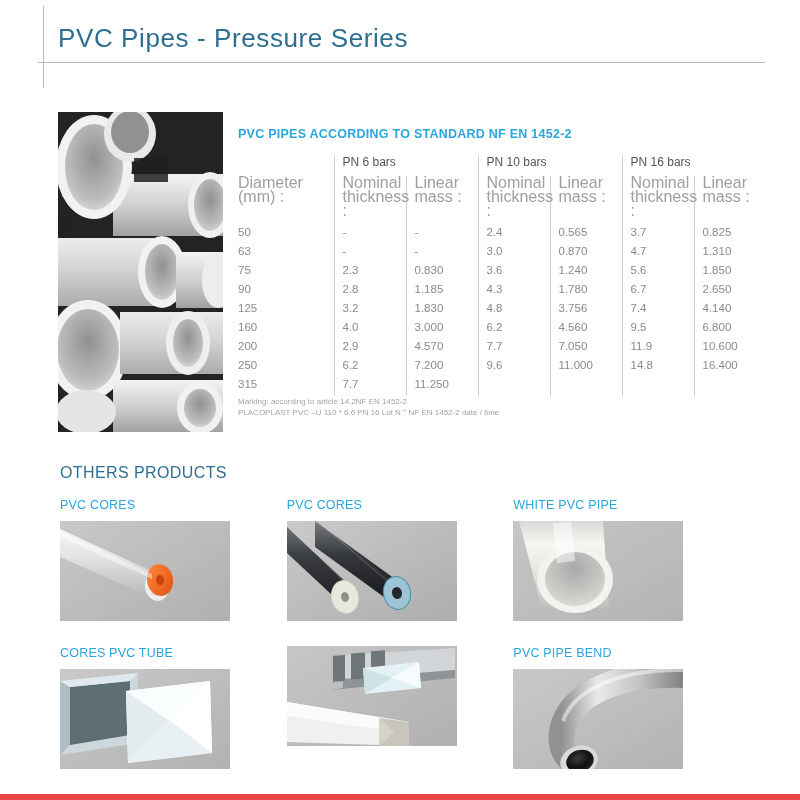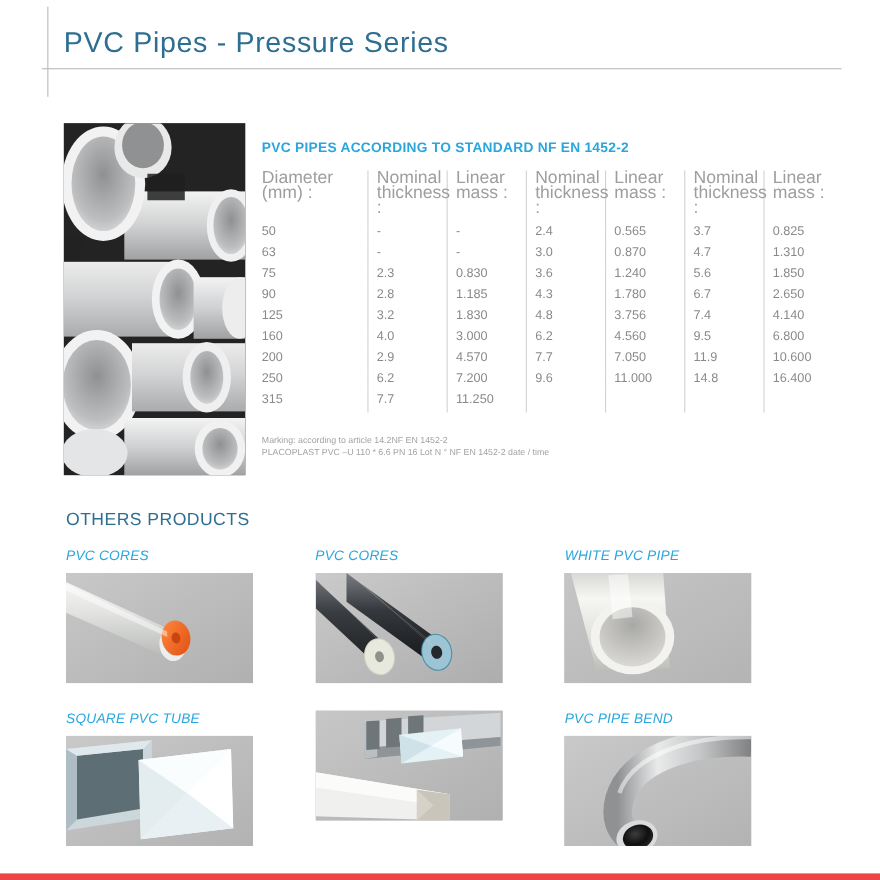--- a/index.html
+++ b/index.html
@@ -104,21 +104,21 @@
     color: #555555;
     padding-bottom: 7px !important;
   }
   .sub-head {
     color: #9e9e9e;
     font-size: 16px;
     padding-bottom: 7px !important;
   }
   td.val { color: #8a8a8a; font-size: 11.5px; height: 19px; }
   .note {
-    margin-top: 20px;
+    margin-top: 0;
     font-size: 8px;
     color: #a3a3a3;
     line-height: 11px;
   }
 
   
   .others-title {
     position: absolute;
     left: 60px;
     top: 464px;
@@ -128,21 +128,21 @@
     white-space: nowrap;
   }
   .grid {
     position: absolute;
     left: 60px;
     top: 498px;
     width: 680px;
   }
   .grid-row { display: flex; }
   .grid-row + .grid-row { margin-top: 25px; }
-  .cell { width: 227px; font-style: italic; }
+  .cell { width: 227px; }
   .cell-label {
     font-size: 12.5px;
     color: #2aa6dd;
     letter-spacing: 0.2px;
     margin-bottom: 9px;
     white-space: nowrap;
   }
   .thumb {
     width: 170px;
     height: 100px;
@@ -223,20 +223,26 @@
         <col class="col-d">
           <col class="col-nt">
           <col class="col-lm">
         <col class="col-nt">
           <col class="col-lm">
         <col class="col-nt">
           <col class="col-lm">
       </colgroup>
       <thead>
         <tr>
+          <th></th>
+          <th class="pn-head divider" colspan="2">PN 6 bars</th>
+          <th class="pn-head divider" colspan="2">PN 10 bars</th>
+          <th class="pn-head divider" colspan="2">PN 16 bars</th>
+        </tr>
+        <tr>
           <th class="sub-head">
             <span>Diameter</span><br>
             <span>(mm) :</span>
           </th>
           <th class="sub-head divider">
             <span>Nominal</span><br>
             <span>thickness :</span>
           </th>
           <th class="sub-head divider">
             <span>Linear</span><br>
@@ -452,21 +458,21 @@
             <path d="M40 2 L58 1 L62 40 L44 42 Z" fill="#ffffff" opacity="0.5"></path>
           </svg>
         </div>
       </div>
 
     </div>
 
     <div class="grid-row">
 
       <div class="cell">
-        <div class="cell-label">SQUARE PVC TUBE</div>
+        <div class="cell-label">CORES PVC TUBE</div>
         <div class="thumb">
           <svg width="170" height="100" viewBox="0 0 170 100" xmlns="http://www.w3.org/2000/svg">
             <defs>
               <linearGradient id="bgD" x1="0" y1="0" x2="1" y2="1">
                 <stop offset="0%" stop-color="#c9c9c9"></stop>
                   <stop offset="100%" stop-color="#b2b2b2"></stop>
               </linearGradient>
             </defs>
             <rect width="170" height="100" fill="url(#bgD)"></rect>
             <path d="M0 12 L78 4 L78 74 L0 86 Z" fill="#ccd7dc"></path>

